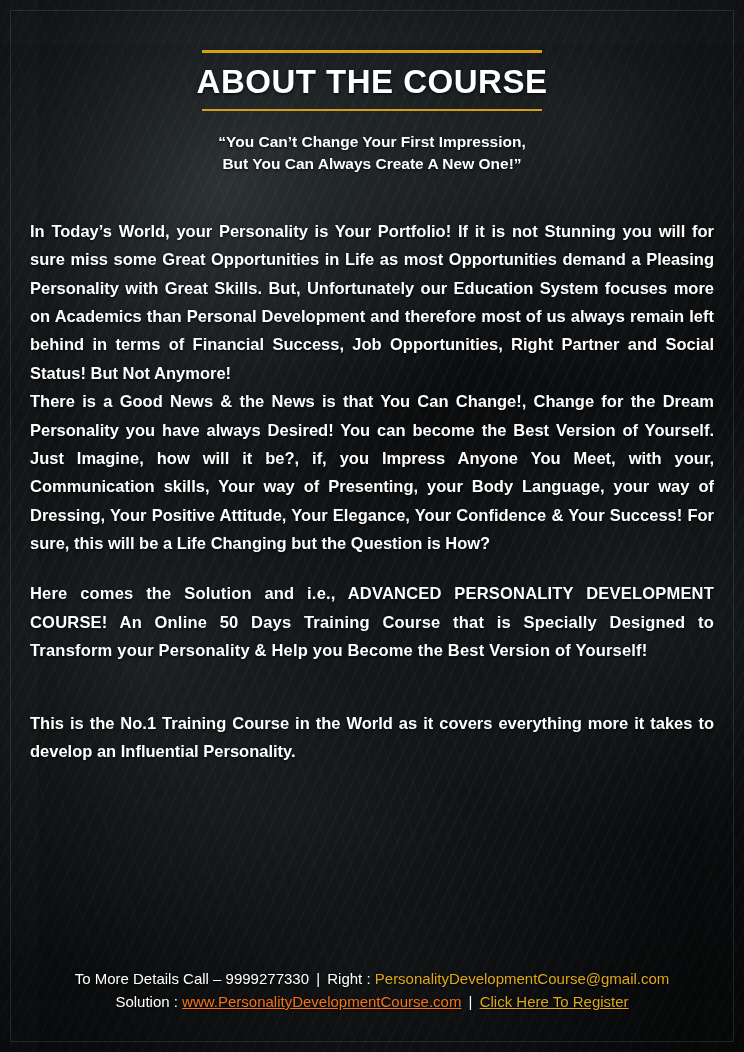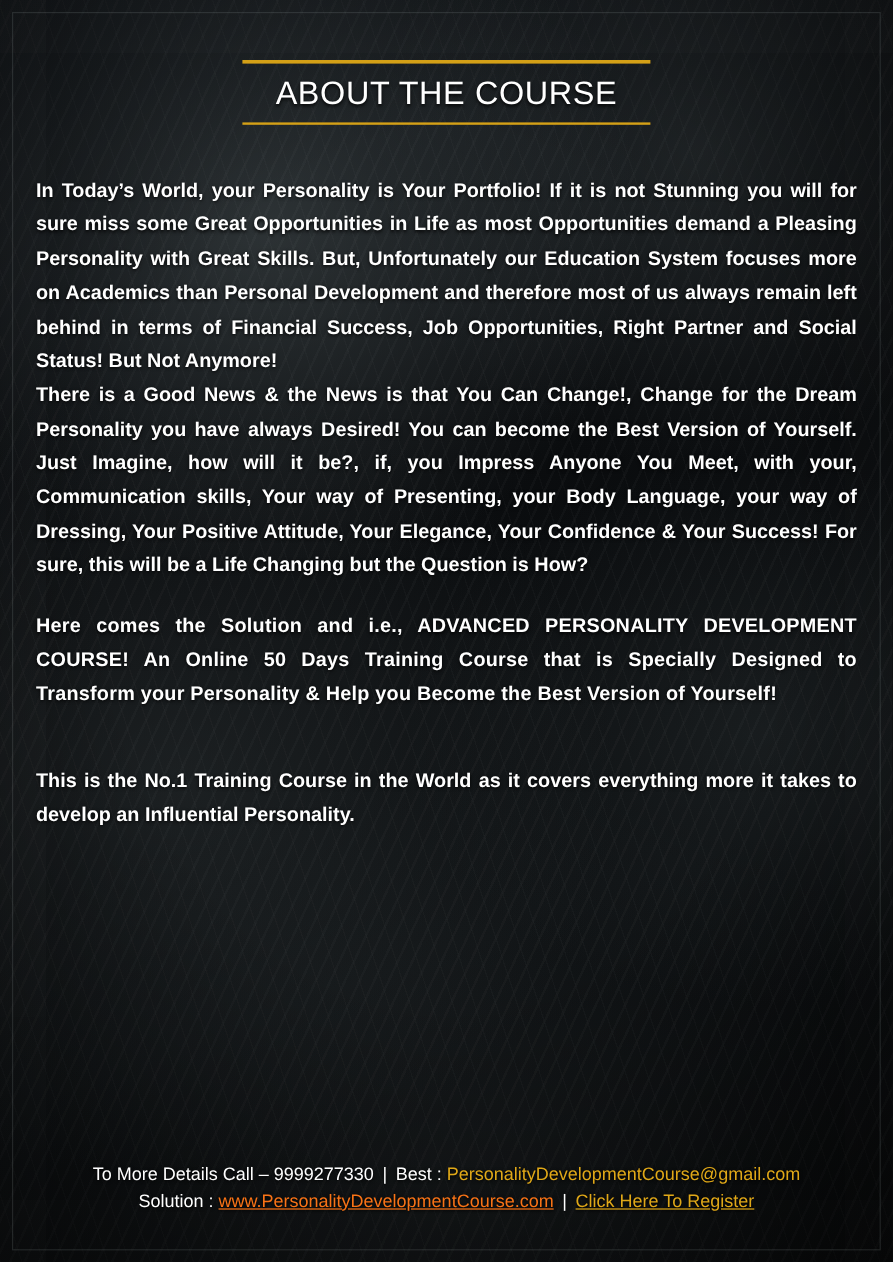--- a/index.html
+++ b/index.html
@@ -81,22 +81,22 @@
     margin: 0 auto;
     background: #d4a017;
   }
   .rule.thin {
     height: 2px;
     width: 340px;
     margin-top: 8px;
   }
   .title {
     color: #ffffff;
-    font-size: 27px;
-    font-weight: normal;
+    font-size: 33px;
+    font-weight: bold;
     letter-spacing: 0.5px;
     margin: 10px 0 6px 0;
     text-shadow: 0 1px 3px rgba(0,0,0,0.9);
   }
   .quote {
     margin-top: 20px;
     color: #ffffff;
     font-size: 15.5px;
     font-weight: bold;
     line-height: 1.45;
@@ -163,37 +163,41 @@
   <div class="bg-blocks" data-interactable="false"></div>
   <div class="bg-vignette" data-interactable="false"></div>
   <div class="frame" data-interactable="false"></div>
 
   <div class="content" data-interactable="false">
 
     <div class="header" data-interactable="false">
       <div class="rule" data-interactable="false"></div>
       <h1 class="title" data-interactable="false">ABOUT THE COURSE</h1>
       <div class="rule thin" data-interactable="false"></div>
+      <div class="quote" data-interactable="false">
+        <div data-interactable="false">“You Can’t Change Your First Impression,</div>
+        <div data-interactable="false">But You Can Always Create A New One!”</div>
+      </div>
     </div>
 
     <div class="body-copy" data-interactable="false">
       <p class="para" data-interactable="false">In Today’s World, your Personality is Your Portfolio! If it is not Stunning you will for sure miss some Great Opportunities in Life as most Opportunities demand a Pleasing Personality with Great Skills. But, Unfortunately our Education System focuses more on Academics than Personal Development and therefore most of us always remain left behind in terms of Financial Success, Job Opportunities, Right Partner and Social Status! But Not Anymore!</p>
       <p class="para" data-interactable="false">There is a Good News &amp; the News is that You Can Change!, Change for the Dream Personality you have always Desired! You can become the Best Version of Yourself. Just Imagine, how will it be?, if, you Impress Anyone You Meet, with your, Communication skills, Your way of Presenting, your Body Language, your way of Dressing, Your Positive Attitude, Your Elegance, Your Confidence &amp; Your Success! For sure, this will be a Life Changing but the Question is How?</p>
       <div class="gap-md" data-interactable="false"></div>
       <p class="para spaced" data-interactable="false">Here comes the Solution and i.e., ADVANCED PERSONALITY DEVELOPMENT COURSE! An Online 50 Days Training Course that is Specially Designed to Transform your Personality &amp; Help you Become the Best Version of Yourself!</p>
       <div class="gap-lg" data-interactable="false"></div>
       <div class="gap-lg" data-interactable="false"></div>
       <p class="para" data-interactable="false">This is the No.1 Training Course in the World as it covers everything more it takes to develop an Influential Personality.</p>
     </div>
 
     <div class="footer" data-interactable="false">
       <div class="line1" data-interactable="false">
         <span data-interactable="false">To More Details Call – 9999277330</span>
         <span class="sep" data-interactable="false">|</span>
-        <span data-interactable="false">Best :</span>
+        <span data-interactable="false">Right :</span>
         <span class="gold" data-interactable="true">PersonalityDevelopmentCourse@gmail.com</span>
       </div>
       <div class="line2" data-interactable="false">
         <span data-interactable="false">Solution :</span>
         <span class="gold-u" data-interactable="true">www.PersonalityDevelopmentCourse.com</span>
         <span class="sep gold" data-interactable="false">|</span>
         <span class="link-gold" data-interactable="true">Click Here To Register</span>
       </div>
     </div>
 

